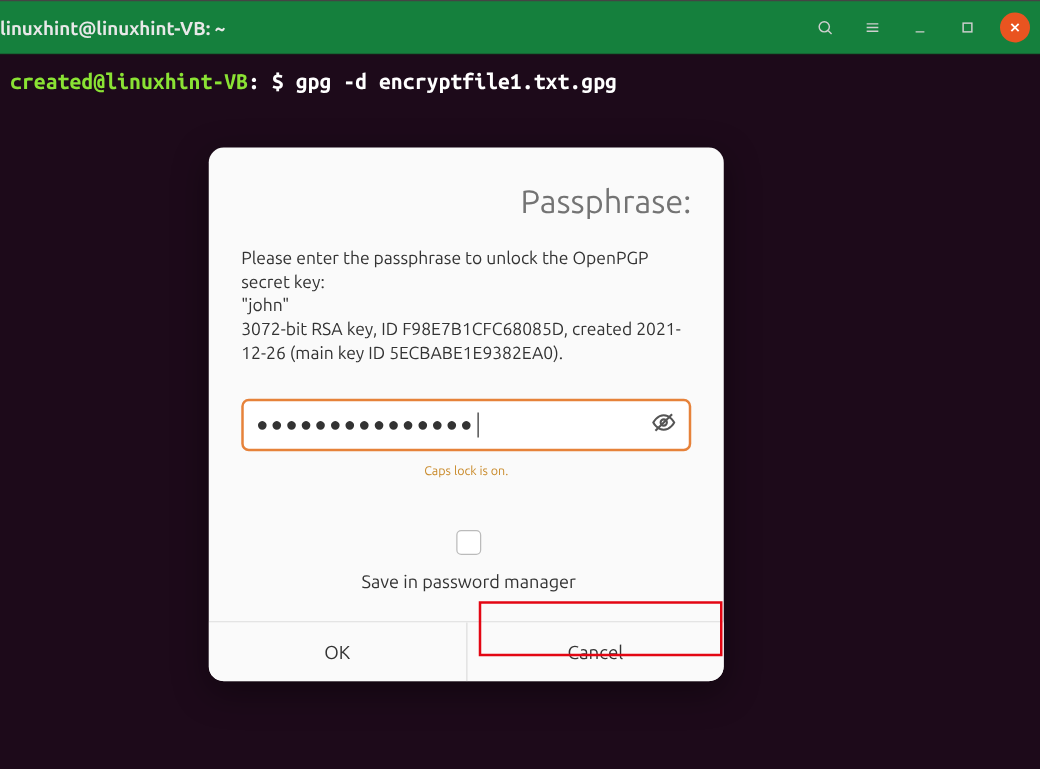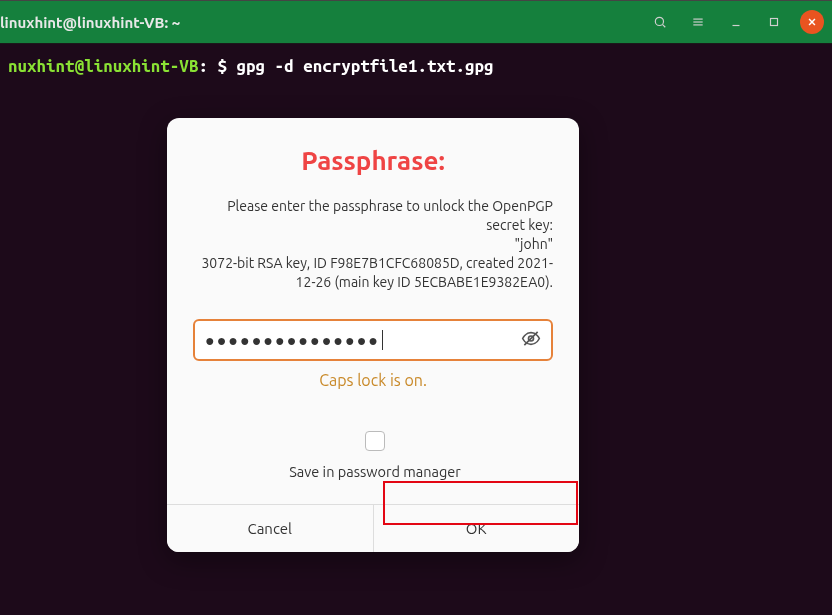--- a/index.html
+++ b/index.html
@@ -60,28 +60,28 @@
       left: 167px;
       top: 118px;
       width: 412px;
       background: #fafafa;
       border-radius: 12px;
       box-shadow: 0 8px 28px rgba(0,0,0,0.4);
       overflow: hidden;
     }
     .dialog-inner { padding: 28px 26px 12px; }
     .dialog-title {
-      text-align: center;
+      text-align: right;
       font-size: 26px;
-      font-weight: 700;
-      color: #ef4444;
+      font-weight: 400;
+      color: #737373;
       margin-bottom: 22px;
     }
     .dialog-desc {
-      text-align: right;
+      text-align: left;
       font-size: 14px;
       color: #333;
       line-height: 1.35;
       margin-bottom: 28px;
     }
     .input-wrap {
       position: relative;
       border: 2px solid #e6823a;
       border-radius: 6px;
       background: #fff;
@@ -105,21 +105,21 @@
       position: absolute;
       right: 10px;
       top: 50%;
       transform: translateY(-50%);
       color: #555;
       cursor: pointer;
     }
     .warn {
       text-align: center;
       color: #c98a2a;
-      font-size: 16px;
+      font-size: 10px;
       margin-top: 10px;
     }
     .save-row {
       display: flex;
       align-items: center;
       gap: 12px;
       margin-top: 42px;
       margin-bottom: 12px;
       padding-left: 4px;
       flex-direction: column;
@@ -190,21 +190,21 @@
     <div class="tb-btn tb-close tb-icon">
       <svg viewBox="0 0 24 24" fill="none" stroke="currentColor" stroke-width="2.5">
           <line x1="7" y1="7" x2="17" y2="17"></line>
           <line x1="17" y1="7" x2="7" y2="17"></line>
         </svg>
     </div>
   </div>
 </div>
 
 <div class="terminal">
-  <span class="prompt-user">nuxhint@linuxhint-VB</span><span class="prompt-colon">:</span><span class="prompt-path"> </span><span class="cmd">$</span> <span class="cmd">gpg -d encryptfile1.txt.gpg</span>
+  <span class="prompt-user">created@linuxhint-VB</span><span class="prompt-colon">:</span><span class="prompt-path"> </span><span class="cmd">$</span> <span class="cmd">gpg -d encryptfile1.txt.gpg</span>
 </div>
 
 <div class="dialog">
   <div class="dialog-inner">
     <div class="dialog-title">Passphrase:</div>
     <div class="dialog-desc">
       <span>Please enter the passphrase to unlock the OpenPGP secret key:</span><br>
       <span>"john"</span><br>
       <span>3072-bit RSA key, ID F98E7B1CFC68085D, created 2021-12-26 (main key ID 5ECBABE1E9382EA0).</span>
     </div>
@@ -219,18 +219,18 @@
         </svg>
       </span>
     </div>
     <div class="warn">Caps lock is on.</div>
     <div class="save-row">
       <div class="checkbox"></div>
       <span class="save-label">Save in password manager</span>
     </div>
   </div>
   <div class="dialog-buttons">
+    <div class="dlg-btn">OK</div>
     <div class="dlg-btn">Cancel</div>
-    <div class="dlg-btn">OK</div>
   </div>
 </div>
 
 <div class="highlight-box"></div>
 
 </body></html>

